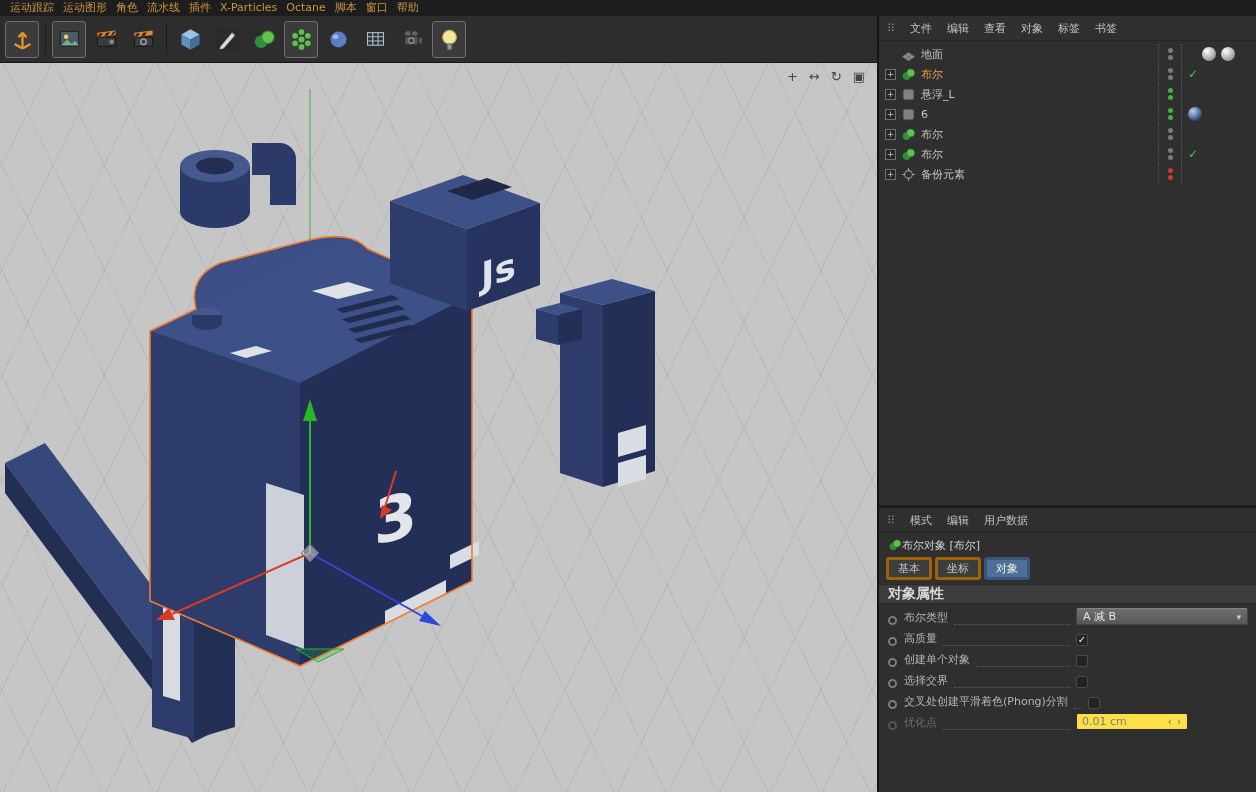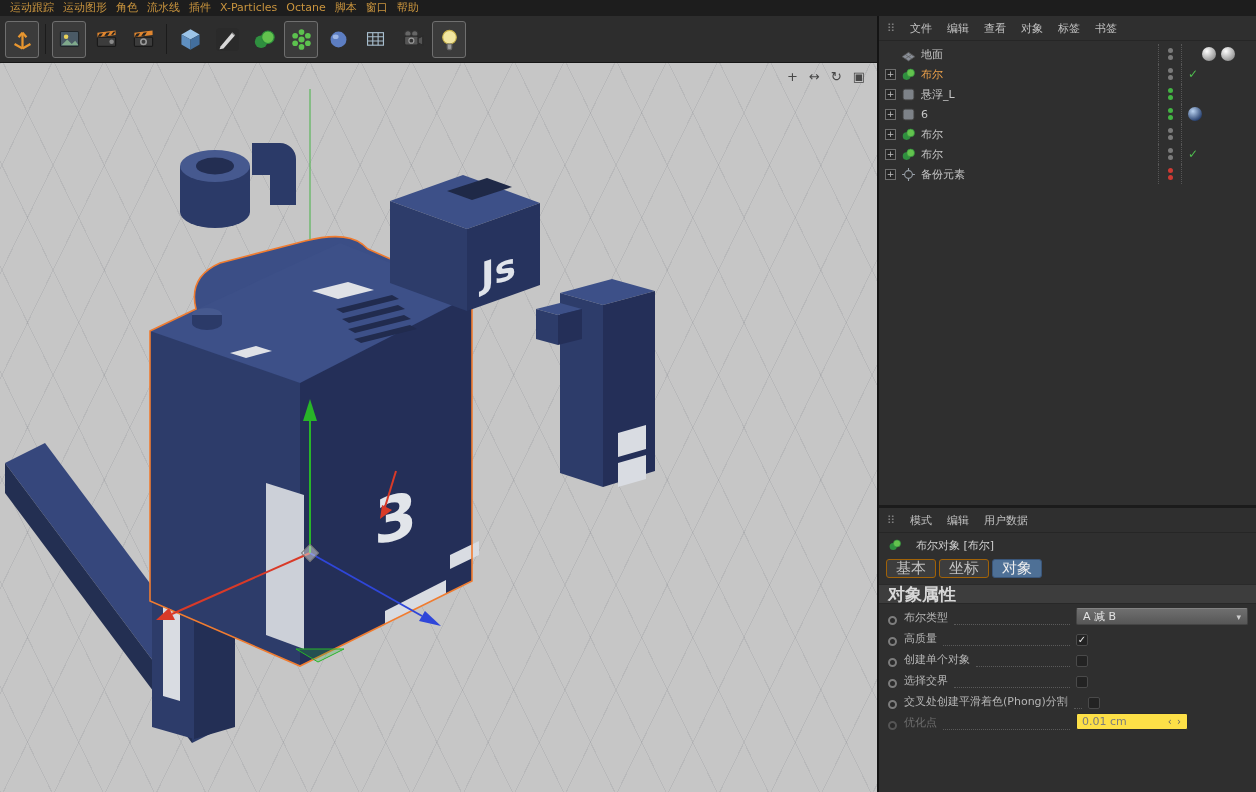--- a/index.html
+++ b/index.html
@@ -49,26 +49,26 @@
   .dot.r{background:#cc3a33}
   .tagcol{width:74px;flex:0 0 74px;height:20px;display:flex;align-items:center;gap:5px;padding-left:6px}
   .tagcol.far{padding-left:20px}
   .check{color:#4fbf4f;font-size:12px;font-weight:bold;line-height:12px}
   .sphere{width:14px;height:14px;border-radius:50%;background:radial-gradient(circle at 35% 30%, #fdfdfd, #9c9c9c 70%, #6a6a6a)}
   .sphere.dark{background:radial-gradient(circle at 35% 30%, #b9d2f0, #27406e 75%, #16243f)}
 
   .divider-h{height:3px;flex:0 0 3px;background:#1b1b1b}
 
   .am{flex:1;display:flex;flex-direction:column;min-height:0}
-  .am-title{height:24px;flex:0 0 24px;display:flex;align-items:center;gap:14px;padding:0 9px;font-size:11px;color:#d0d0d0}
+  .am-title{height:24px;flex:0 0 24px;display:flex;align-items:center;gap:0;padding:0 9px;font-size:11px;color:#d0d0d0}
   .am-title svg{width:14px;height:14px}
   .am-tabs{height:23px;flex:0 0 23px;display:flex;gap:3px;padding:0 7px;align-items:center}
-  .tab{padding:2px 9px;font-size:15px;color:#c2c2c2;background:#3d3d3d;border:1px solid #a16207;border-radius:3px;line-height:13px}
+  .tab{padding:2px 9px;font-size:11px;color:#c2c2c2;background:#3d3d3d;border:3px solid #a16207;border-radius:3px;line-height:13px}
   .tab.active{background:#4e7096;color:#eeeeee;border-color:#3a567a}
-  .am-section{height:20px;flex:0 0 20px;margin-top:4px;background:#3d3d3d;border-top:1px solid #2a2a2a;border-bottom:1px solid #282828;display:flex;align-items:center;padding:0 9px;font-size:17px;font-weight:bold;color:#d8d8d8}
+  .am-section{height:20px;flex:0 0 20px;margin-top:4px;background:#3d3d3d;border-top:1px solid #2a2a2a;border-bottom:1px solid #282828;display:flex;align-items:center;padding:0 9px;font-size:14px;font-weight:bold;color:#d8d8d8}
   .prow{height:21px;flex:0 0 21px;display:flex;align-items:flex-end;padding:0 2px 0 9px;font-size:11px;color:#b5b5b5}
   .prow.disabled{color:#6f6f6f}
   .pcirc{width:9px;height:9px;flex:0 0 9px;border-radius:50%;border:2px solid #7d7d7d;margin-right:7px;background:#2a2a2a}
   .prow.disabled .pcirc{border-color:#555555}
   .plabel{white-space:nowrap}
   .leader{flex:1;border-bottom:1px dotted #5a5a5a;margin:0 6px;height:9px;min-width:8px}
   .pctrl{width:178px;flex:0 0 178px;display:flex;align-items:center;gap:6px}
   .dd{width:172px;height:17px;background:linear-gradient(#6f6f6f,#575757);border:1px solid #454545;border-top-color:#838383;border-radius:2px;display:flex;align-items:center;justify-content:space-between;padding:0 6px;color:#e3e3e3;font-size:11px}
   .dd b{font-weight:normal;color:#cfcfcf;font-size:9px}
   .cb{width:12px;height:12px;background:#232323;border:1px solid #4a4a4a;border-radius:2px;display:flex;align-items:center;justify-content:center;color:#ececec;font-size:10px;line-height:10px}

